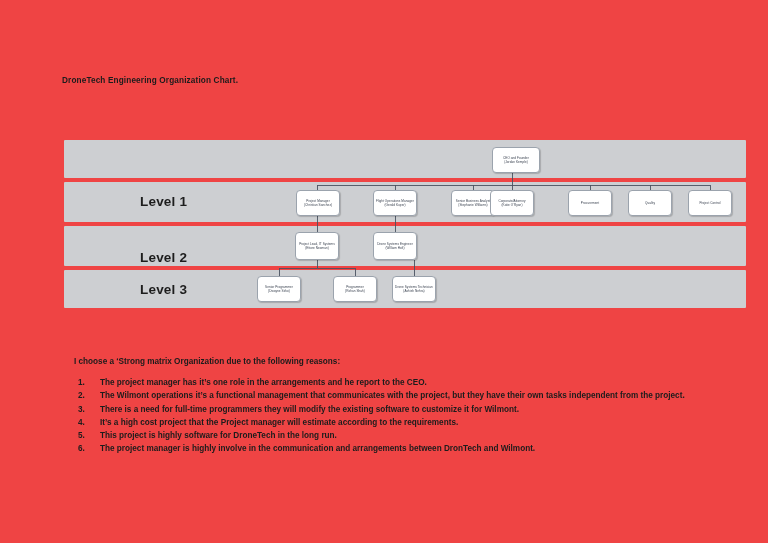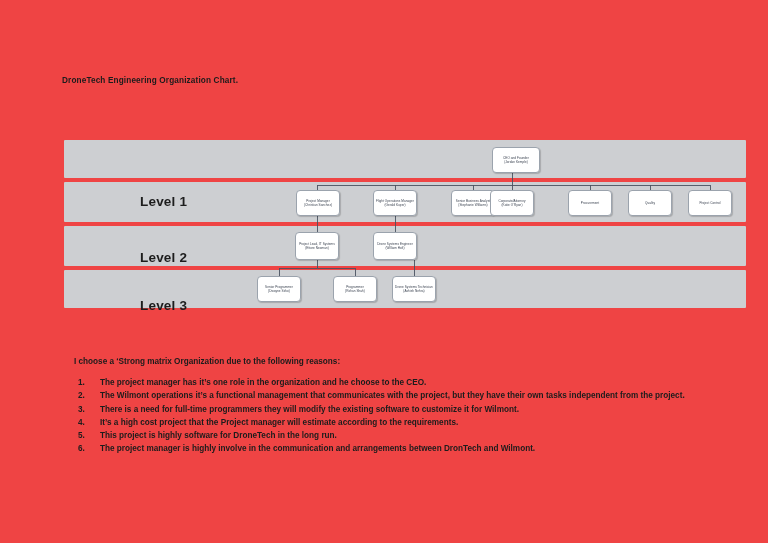--- a/index.html
+++ b/index.html
@@ -58,21 +58,21 @@
   .band-label {
     position: absolute;
     left: 76px;
     font-size: 13.5px;
     font-weight: bold;
     color: #1d1d1d;
     letter-spacing: .2px;
   }
   .label-1 { top: 54px; }
   .label-2 { top: 110px; }
-  .label-3 { top: 158px; }
+  .label-3 { top: 142px; }
 
   
   .connectors {
     position: absolute;
     left: 0;
     top: 0;
     width: 682px;
     height: 168px;
     pointer-events: none;
   }
@@ -267,21 +267,21 @@
       </div>
     </div>
 
   </div>
 
   <div class="lead">I choose a ‘Strong matrix Organization due to the following reasons:</div>
 
   <div class="reasons">
     <div class="reason-row">
       <span class="reason-num">1.</span>
-      <span class="reason-text">The project manager has it’s one role in the organization and he choose to the CEO.</span>
+      <span class="reason-text">The project manager has it’s one role in the arrangements and he report to the CEO.</span>
     </div>
     <div class="reason-row">
       <span class="reason-num">2.</span>
       <span class="reason-text">The Wilmont operations it’s a functional management that communicates with the project, but they have their own tasks independent from the project.</span>
     </div>
     <div class="reason-row">
       <span class="reason-num">3.</span>
       <span class="reason-text">There is a need for full-time programmers they will modify the existing software to customize it for Wilmont.</span>
     </div>
     <div class="reason-row">

